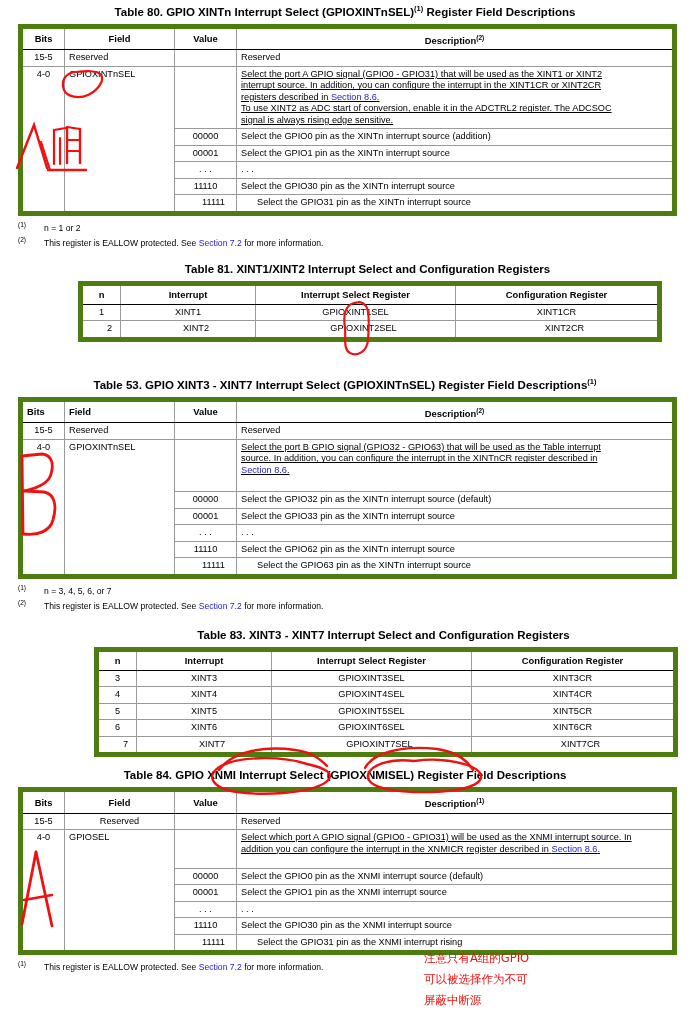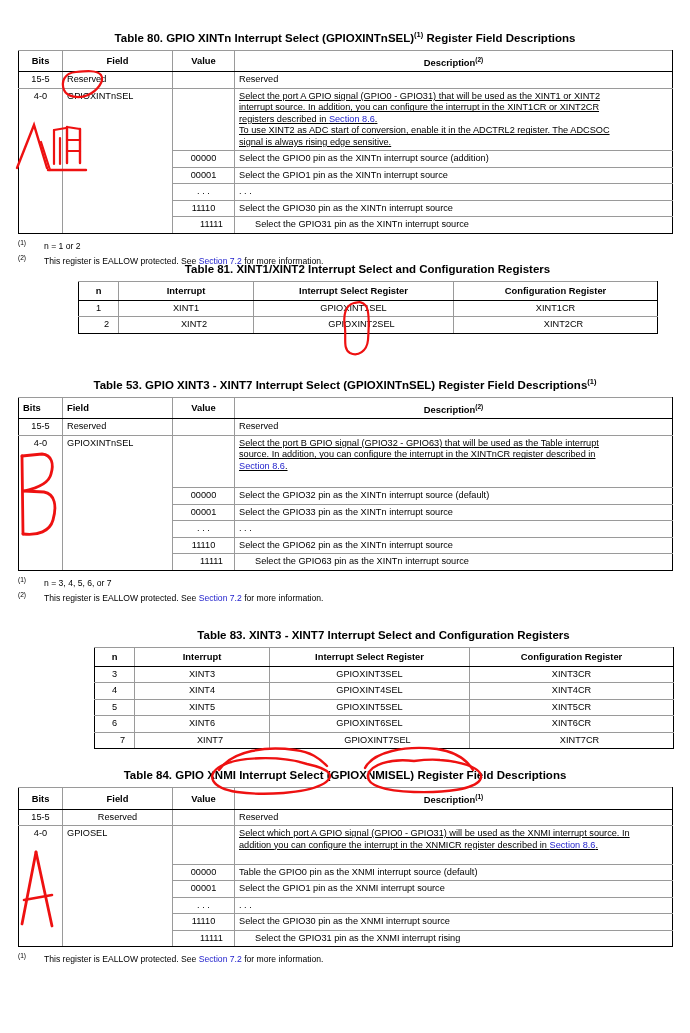--- a/index.html
+++ b/index.html
@@ -55,21 +55,21 @@
     font-weight: bold;
     text-align: center;
     vertical-align: middle;
     padding: 3px 4px;
     font-size: 9.4px;
   }
   table.doc thead th.lft { text-align: left; }
   table.doc thead th sup { font-size: 6.5px; vertical-align: super; font-weight: bold;}
 
   
-  table.doc { border: 1px solid #4d7c0f; }
+  table.doc { border: 5px solid #4d7c0f; }
   table.doc tr td:first-child, table.doc tr th:first-child { border-left: 1px solid #000; }
   table.doc tr td:last-child, table.doc tr th:last-child { border-right: 1px solid #000; }
   table.doc tbody tr:last-child td { border-bottom: 1px solid #000; padding-left: 20px; }
 
   .c { text-align: center; }
   .l { text-align: left; }
   .nb-top { border-top: none !important; }
   .nb-bot { border-bottom: none !important; }
   .link { color: #2222cc; }
   .desc p { margin: 0; text-decoration: underline; }
@@ -100,21 +100,21 @@
     font-size: 11.5px;
     line-height: 21px;
     white-space: nowrap;
   }
 </style>
 </head>
 <body>
 
 <div class="page">
 
-  <div class="tbl-block" style="left:18px; top:28px; width:654px;">
+  <div class="tbl-block" style="left:18px; top:2px; width:654px;">
 
     <div class="tbl-title">
       <span>Table 80. GPIO XINTn Interrupt Select (GPIOXINTnSEL)</span><sup>(1)</sup>
       <span>Register Field Descriptions</span>
     </div>
 
     <table class="doc" style="width:654px;">
       <colgroup>
         <col style="width:44px">
           <col style="width:110px">
@@ -394,21 +394,21 @@
           <td class="c nb-bot"></td>
           <td class="l desc">
             <p>Select which port A GPIO signal (GPIO0 - GPIO31) will be used as the XNMI interrupt source. In</p>
             <p><span>addition you can configure the interrupt in the XNMICR register described in </span><span class="link">Section 8.6</span><span>.</span></p>
           </td>
         </tr>
         <tr>
           <td class="c nb-top nb-bot"></td>
           <td class="l nb-top nb-bot"></td>
           <td class="c">00000</td>
-          <td class="l">Table the GPIO0 pin as the XNMI interrupt source (default)</td>
+          <td class="l">Select the GPIO0 pin as the XNMI interrupt source (default)</td>
         </tr>
         <tr>
           <td class="c nb-top nb-bot"></td>
           <td class="l nb-top nb-bot"></td>
           <td class="c">00001</td>
           <td class="l">Select the GPIO1 pin as the XNMI interrupt source</td>
         </tr>
         <tr>
           <td class="c nb-top nb-bot"></td>
           <td class="l nb-top nb-bot"></td>
@@ -495,14 +495,19 @@
   </div>
 
   <div class="ann" style="left:18px; top:848px;">
     <svg width="44" height="82" viewBox="0 0 44 82">
       <path d="M18 4 L4 76" fill="none" stroke="#ee1111" stroke-width="2.8" stroke-linecap="round"></path>
       <path d="M18 4 L34 78" fill="none" stroke="#ee1111" stroke-width="2.8" stroke-linecap="round"></path>
       <path d="M6 52 L34 47" fill="none" stroke="#ee1111" stroke-width="2.6" stroke-linecap="round"></path>
     </svg>
   </div>
 
+  <div class="redtext" style="left:424px; top:948px;">
+    <div>注意只有A组的GPIO</div>
+    <div>可以被选择作为不可</div>
+    <div>屏蔽中断源</div>
+  </div>
 
 </div>
 
 </body></html>

